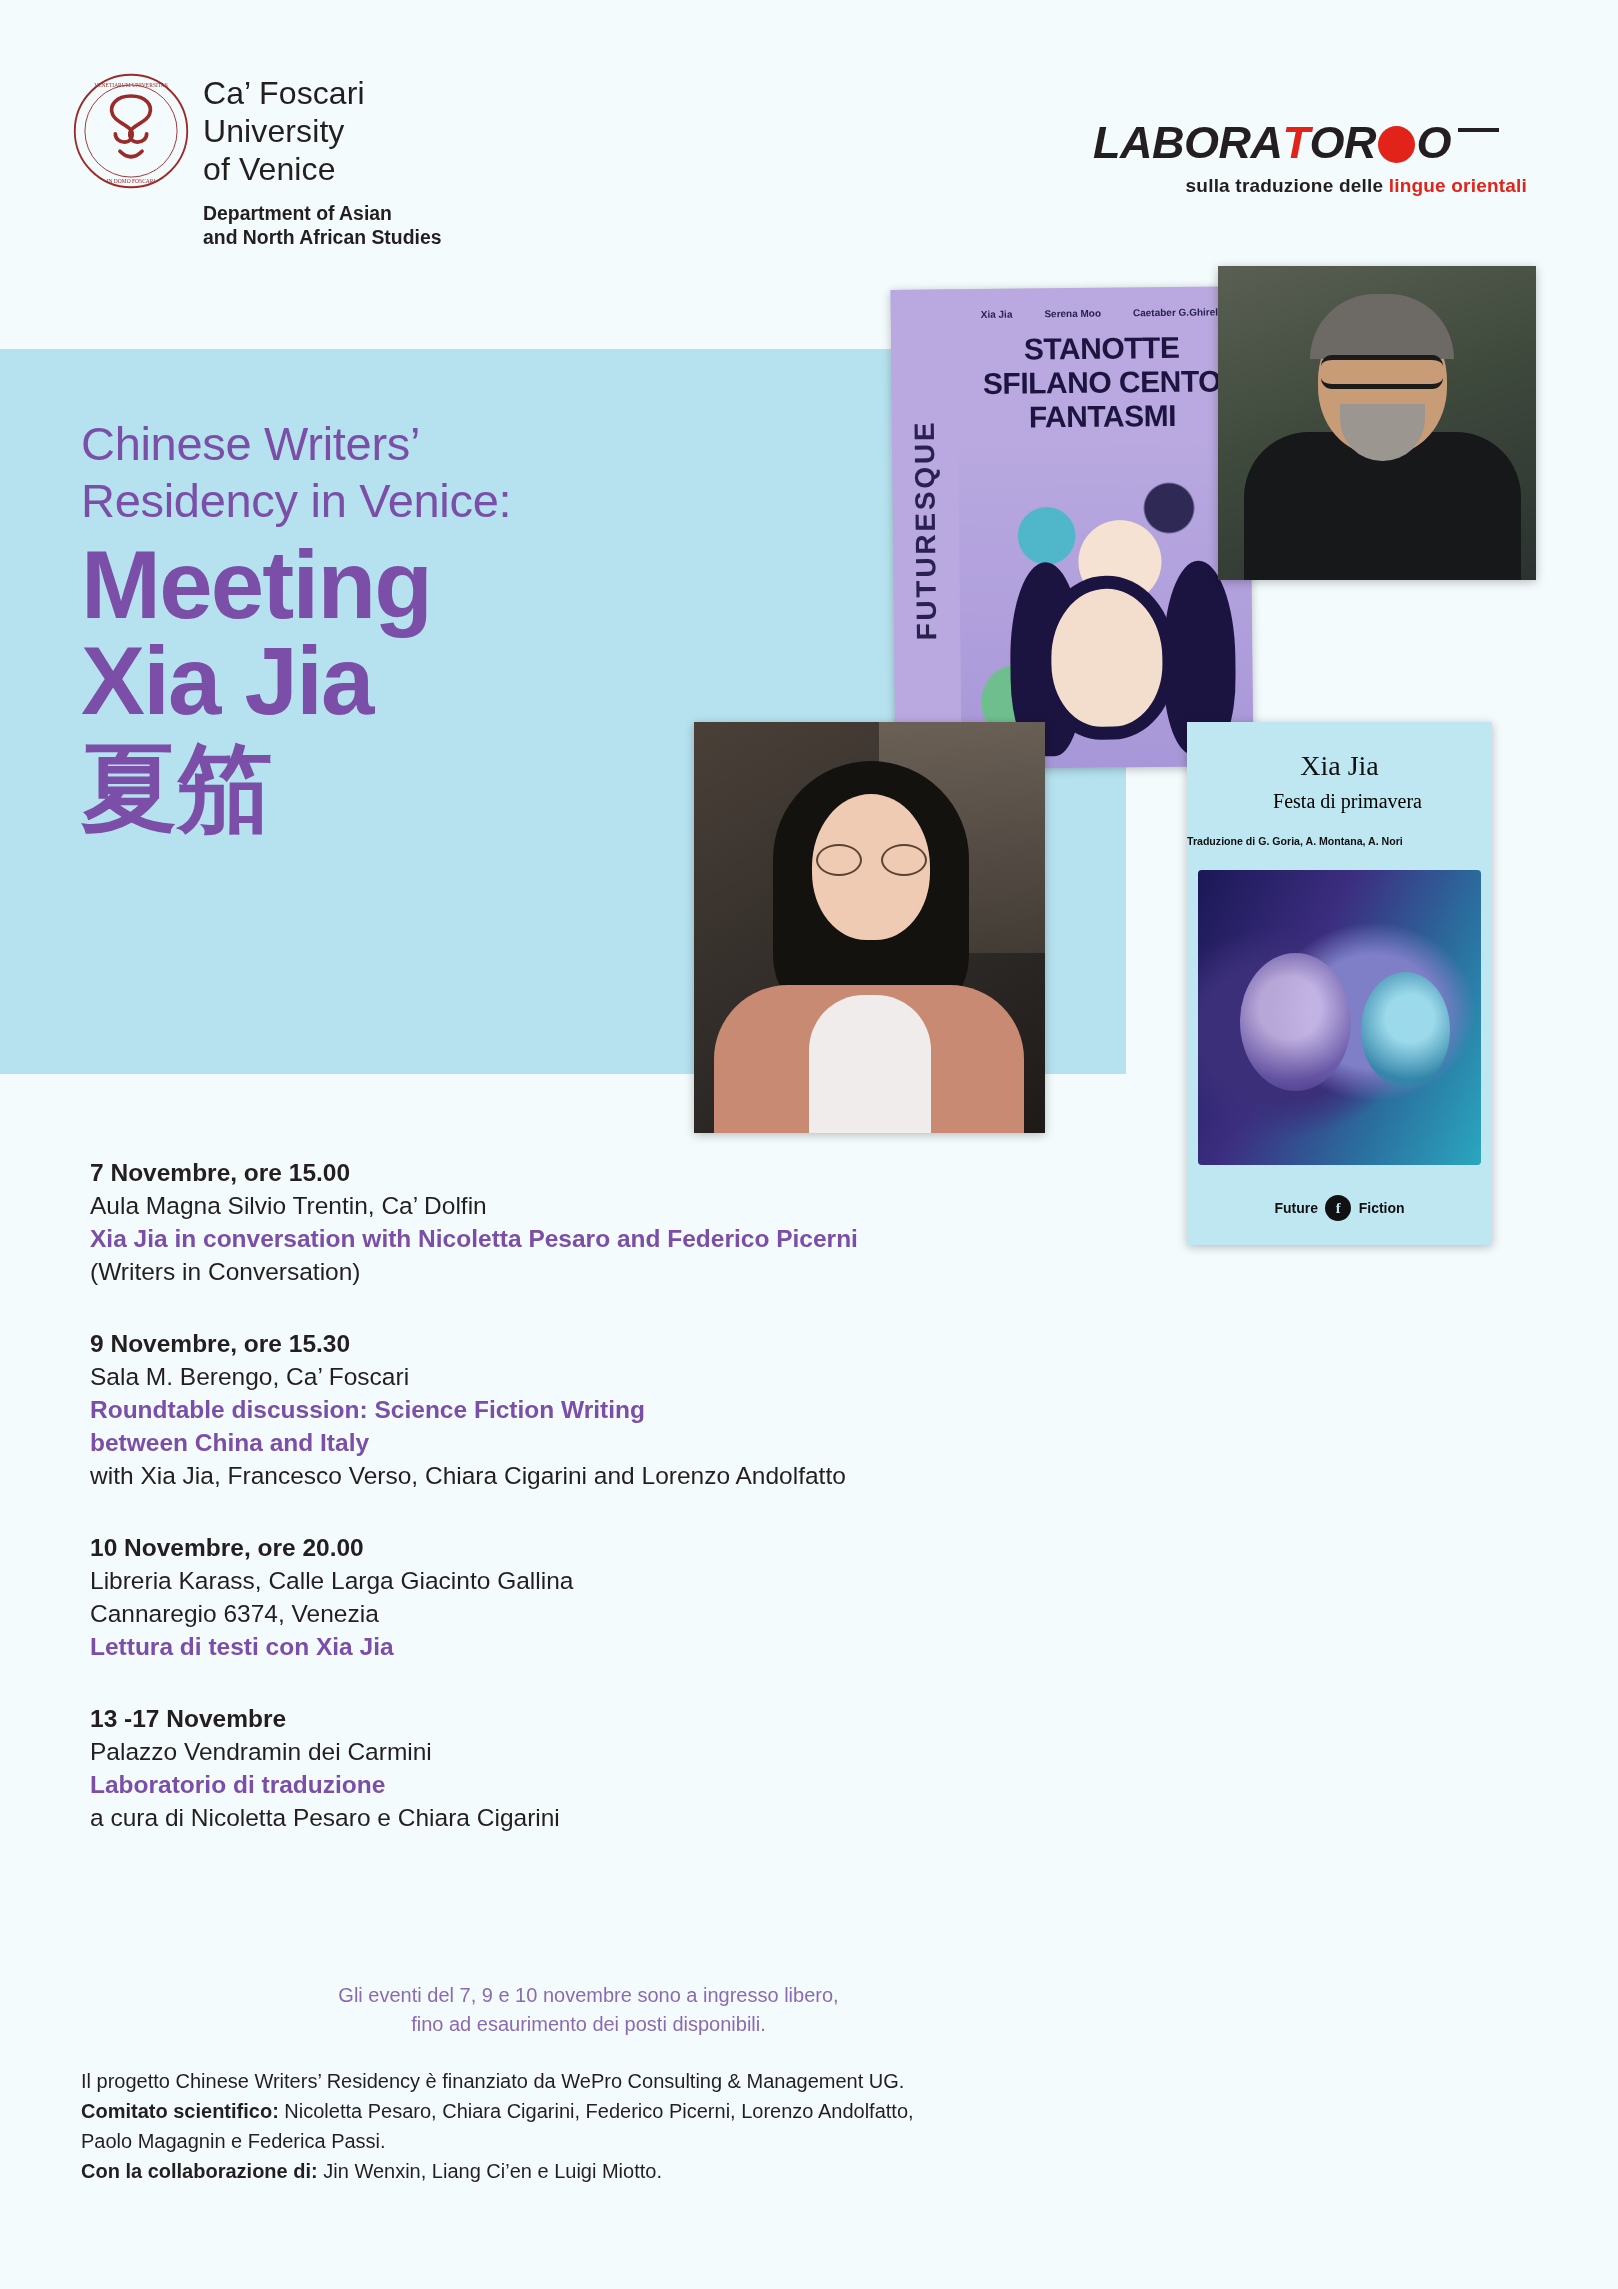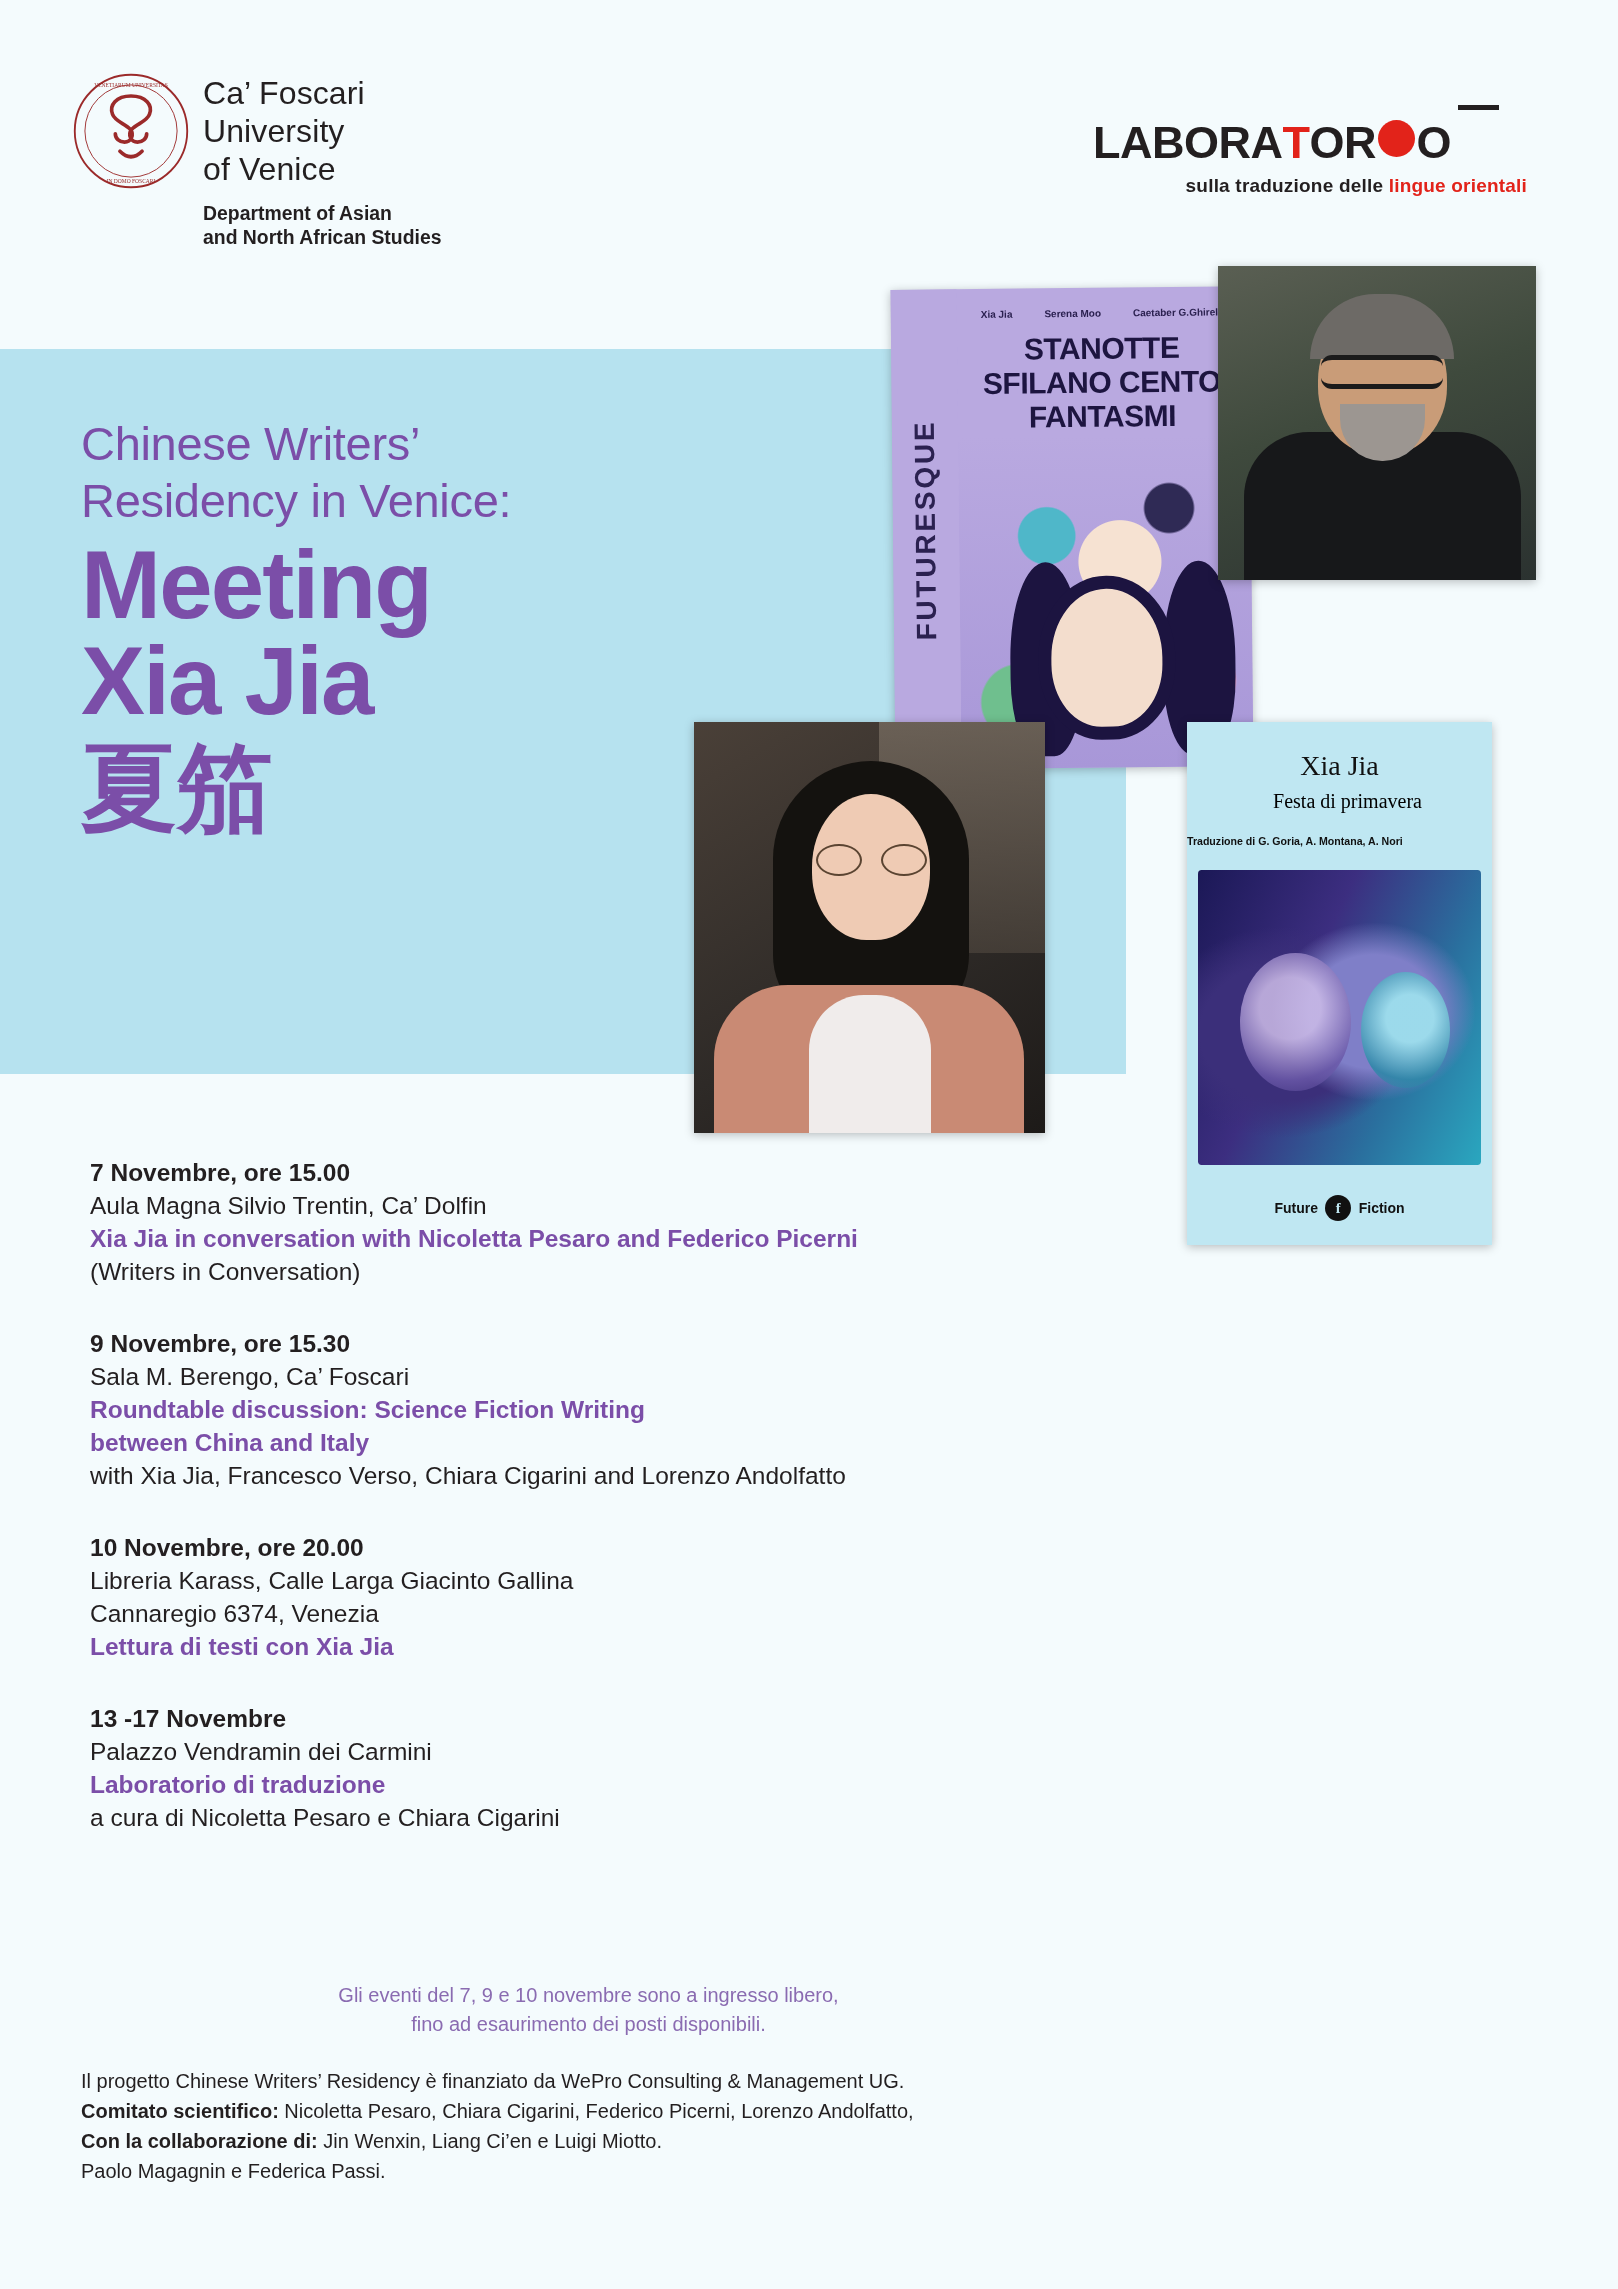--- a/index.html
+++ b/index.html
@@ -63,21 +63,23 @@
     text-align: right;
   }
   .lab-word {
     font-size: 45px;
     font-weight: bold;
     letter-spacing: -0.5px;
     color: #231f20;
     line-height: 50px;
     white-space: nowrap;
     display: flex;
+    align-items: center;
     justify-content: flex-start;
+    font-style: italic;
   }
   .lab-word .red { color: #e2231a; }
   .lab-dot {
     display:inline-block;
     width: 37px; height: 37px;
     border-radius: 50%;
     background: #e2231a;
     margin: 0 1.8px;
     position: relative;
     top: 1.8px;
@@ -589,16 +591,16 @@
 </div>
 
 <div class="free-note">
   <div>Gli eventi del 7, 9 e 10 novembre sono a ingresso libero,</div>
   <div>fino ad esaurimento dei posti disponibili.</div>
 </div>
 
 <div class="footer">
   <div>Il progetto Chinese Writers’ Residency è finanziato da WePro Consulting &amp; Management UG.</div>
   <div><b>Comitato scientifico:</b><span> Nicoletta Pesaro, Chiara Cigarini, Federico Picerni, Lorenzo Andolfatto,</span></div>
+  <div>Paolo Magagnin e Federica Passi.</div>
   <div><b>Con la collaborazione di:</b><span> Jin Wenxin, Liang Ci’en e Luigi Miotto.</span></div>
-  <div>Paolo Magagnin e Federica Passi.</div>
 </div>
 
 
 </body></html>

